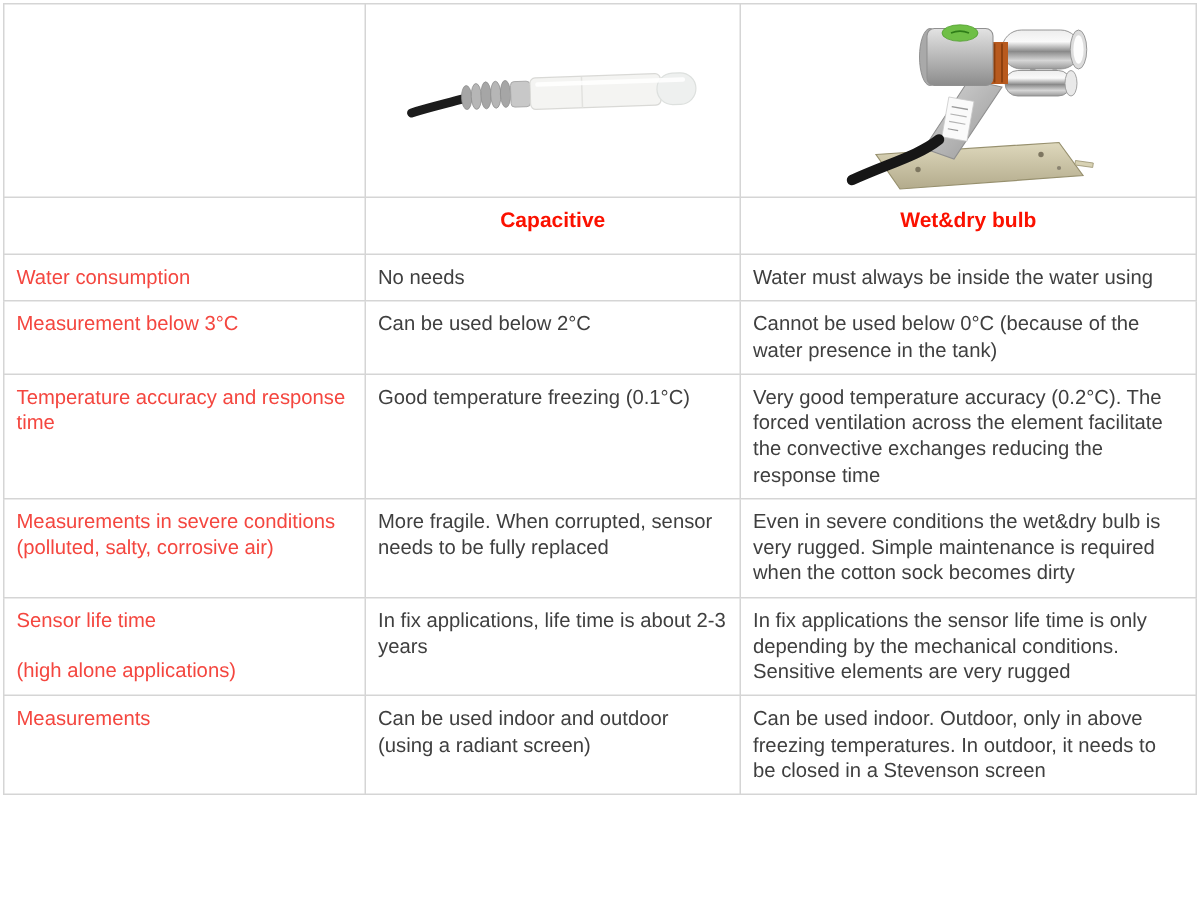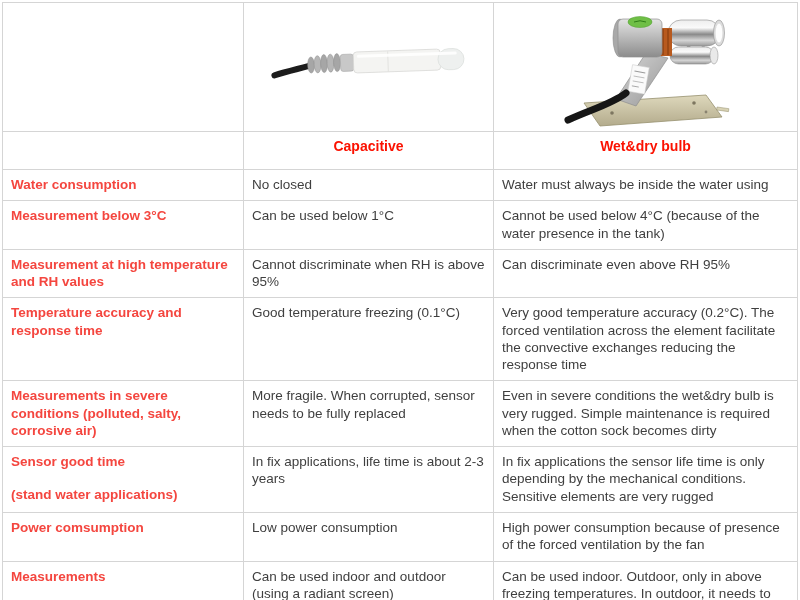--- a/index.html
+++ b/index.html
@@ -42,21 +42,21 @@
     vertical-align: middle;
   }
   tr.head-row td { height: 24px; }
   td.colhead {
     color: var(--column_header_text, #fb1100);
     font-weight: bold;
     text-align: center;
     font-size: 14px;
     margin-top: 20px;
   }
-  td.label { color: var(--row_label_text, #f4463f); font-weight: bold; }
+  td.label { color: var(--row_label_text, #f4463f); }
   td.label .sublabel { margin-top: 16px; }
   svg { display: block; margin: 0 auto; }
   .probe-svg { margin-top: -10px; }
 </style>
 </head>
 <body>
 
 <div class="table-wrap">
   <table>
     <colgroup>
@@ -153,65 +153,51 @@
         <td></td>
         <td class="colhead">Capacitive</td>
         <td class="colhead">Wet&amp;dry bulb</td>
       </tr>
     </tbody>
     <tbody id="rows-body">
         <tr>
           <td class="label">
             <div>Water consumption</div>
           </td>
-          <td>No closed</td>
+          <td>No needs</td>
           <td>Water must always be inside the water using</td>
         </tr>
         <tr>
           <td class="label">
             <div>Measurement below 3°C</div>
           </td>
-          <td>Can be used below 1°C</td>
-          <td>Cannot be used below 4°C (because of the water presence in the tank)</td>
-        </tr>
-        <tr>
-          <td class="label">
-            <div>Measurement at high temperature and RH values</div>
-          </td>
-          <td>Cannot discriminate when RH is above 95%</td>
-          <td>Can discriminate even above RH 95%</td>
+          <td>Can be used below 2°C</td>
+          <td>Cannot be used below 0°C (because of the water presence in the tank)</td>
         </tr>
         <tr>
           <td class="label">
             <div>Temperature accuracy and response time</div>
           </td>
           <td>Good temperature freezing (0.1°C)</td>
           <td>Very good temperature accuracy (0.2°C). The forced ventilation across the element facilitate the convective exchanges reducing the response time</td>
         </tr>
         <tr>
           <td class="label">
             <div>Measurements in severe conditions (polluted, salty, corrosive air)</div>
           </td>
           <td>More fragile. When corrupted, sensor needs to be fully replaced</td>
           <td>Even in severe conditions the wet&amp;dry bulb is very rugged. Simple maintenance is required when the cotton sock becomes dirty</td>
         </tr>
         <tr>
           <td class="label">
-            <div>Sensor good time</div>
-            <div class="sublabel">(stand water applications)</div>
+            <div>Sensor life time</div>
+            <div class="sublabel">(high alone applications)</div>
           </td>
           <td>In fix applications, life time is about 2-3 years</td>
           <td>In fix applications the sensor life time is only depending by the mechanical conditions. Sensitive elements are very rugged</td>
-        </tr>
-        <tr>
-          <td class="label">
-            <div>Power comsumption</div>
-          </td>
-          <td>Low power consumption</td>
-          <td>High power consumption because of presence of the forced ventilation by the fan</td>
         </tr>
         <tr>
           <td class="label">
             <div>Measurements</div>
           </td>
           <td>Can be used indoor and outdoor (using a radiant screen)</td>
           <td>Can be used indoor. Outdoor, only in above freezing temperatures. In outdoor, it needs to be closed in a Stevenson screen</td>
         </tr>
       </tbody>
   </table>

